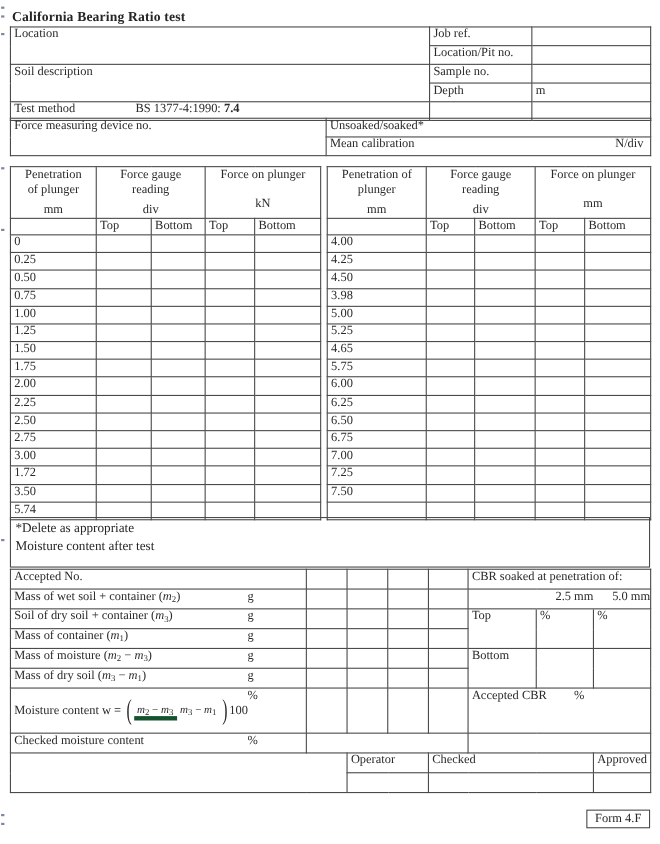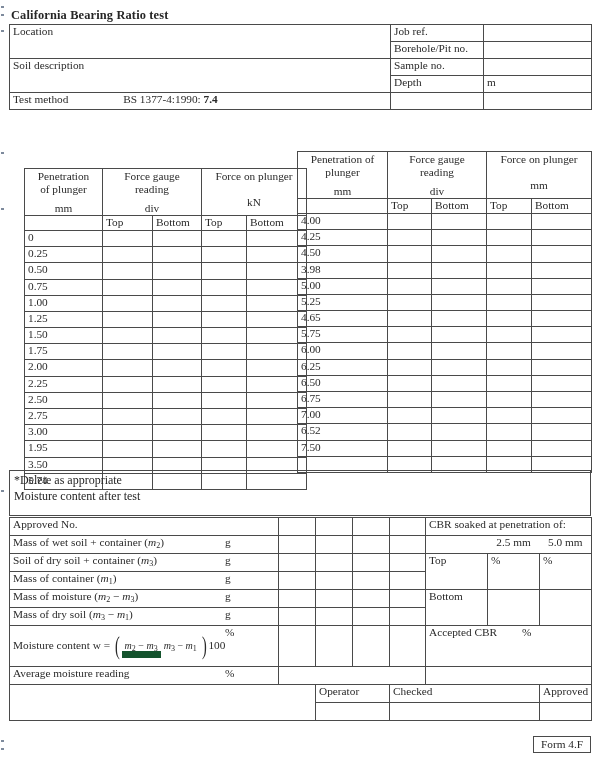--- a/index.html
+++ b/index.html
@@ -29,21 +29,21 @@
     color: #2a2a2a;
   }
   td {
     border: 1px solid #4a4a4a;
     padding: 0 0 0 3px;
     vertical-align: top;
     line-height: 1.15;
     white-space: nowrap;
     overflow: visible;
   }
-  .c { text-align: center; padding-left: 0; }
+  .c { text-align: right; padding-left: 0; }
   .vmid { vertical-align: middle; }
 
   
   .doc-title {
     position: absolute;
     left: 11px; top: 8px;
     font-size: 12.4px;
     font-weight: bold;
     letter-spacing: .15px;
   }
@@ -55,21 +55,21 @@
     width: 582px;
   }
   .header-block td { height: 16px; }
 
   
   .pen-wrap {
     position: absolute;
     left: 9px; top: 151px;
     width: 584px;
   }
-  .pen-left  { position: absolute; left: 15px;   top: 0; width: 282px; margin-top: 17px; }
+  .pen-left  { position: absolute; left: 0px;   top: 0; width: 282px; }
   .pen-right { position: absolute; left: 288px; top: 0; width: 294px; padding-left: 27px; }
   .pen-left td, .pen-right td { height: 15.2px; }
   .hdr-title { text-align: center; padding: 1px 0 0 0; }
   .subhdr td { height: 14px; }
 
   
   .notes-block {
     position: absolute;
     left: 9px; top: 470px;
     width: 582px;
@@ -127,21 +127,21 @@
     font-weight: 300;
     transform: scaleX(.55);
   }
   .frac {
     display: inline-block;
     vertical-align: middle;
     text-align: center;
     font-size: 10px;
     line-height: 1.05;
   }
-  .frac .num { border-bottom: 7px solid #14532d; padding: 0 3px; }
+  .frac .num { border-bottom: 4px solid #14532d; padding: 0 3px; }
   .frac .den { padding: 0 3px; }
 
   
   .form-id {
     position: absolute;
     left: 533px; top: 736px;
     width: 58px; height: 17px;
     border: 1px solid #4a4a4a;
     box-sizing: border-box;
     font-size: 11.3px;
@@ -179,21 +179,21 @@
         <col style="width:93px">
         <col style="width:108px">
     </colgroup>
     <tbody>
       <tr>
         <td rowspan="2"><span>Location</span></td>
         <td><span>Job ref.</span></td>
         <td></td>
       </tr>
       <tr>
-        <td><span>Borehole/Pit no.</span></td>
+        <td><span>Location/Pit no.</span></td>
         <td></td>
       </tr>
       <tr>
         <td rowspan="2"><span>Soil description</span></td>
         <td><span>Sample no.</span></td>
         <td></td>
       </tr>
       <tr>
         <td><span>Depth</span></td>
         <td><span>m</span></td>
@@ -203,20 +203,38 @@
           <span>Test method</span>
           <span style="display:inline-block;width:52px"></span><span>BS 1377-4:1990:</span>
           <b>7.4</b>
         </td>
         <td></td>
         <td></td>
       </tr>
     </tbody>
   </table>
 
+  <table class="header-block" style="top:107px">
+    <colgroup>
+        <col style="width:287px">
+        <col style="width:295px">
+      </colgroup>
+    <tbody>
+      <tr>
+        <td rowspan="2"><span>Force measuring device no.</span></td>
+        <td><span>Unsoaked/soaked*</span></td>
+      </tr>
+      <tr>
+        <td style="position:relative">
+          <span>Mean calibration</span>
+          <span style="position:absolute;right:6px;top:0">N/div</span>
+        </td>
+      </tr>
+    </tbody>
+  </table>
 
   <div class="pen-wrap">
 
     <table class="pen-left">
       <colgroup>
         <col style="width:78px">
           <col style="width:50px">
           <col style="width:49px">
           <col style="width:45px">
           <col style="width:60px">
@@ -336,21 +354,21 @@
             <td></td>
           </tr>
           <tr>
             <td>3.00</td>
             <td></td>
             <td></td>
             <td></td>
             <td></td>
           </tr>
           <tr>
-            <td>1.95</td>
+            <td>1.72</td>
             <td></td>
             <td></td>
             <td></td>
             <td></td>
           </tr>
           <tr>
             <td>3.50</td>
             <td></td>
             <td></td>
             <td></td>
@@ -489,21 +507,21 @@
             <td></td>
           </tr>
           <tr>
             <td>7.00</td>
             <td></td>
             <td></td>
             <td></td>
             <td></td>
           </tr>
           <tr>
-            <td>6.52</td>
+            <td>7.25</td>
             <td></td>
             <td></td>
             <td></td>
             <td></td>
           </tr>
           <tr>
             <td>7.50</td>
             <td></td>
             <td></td>
             <td></td>
@@ -533,21 +551,21 @@
       <col style="width:37px">
         <col style="width:36px">
       <col style="width:62px">
         <col style="width:52px">
         <col style="width:52px">
     </colgroup>
     <tbody>
 
       <tr>
         <td class="lbl">
-          <span>Approved No.</span>
+          <span>Accepted No.</span>
         </td>
         <td></td>
         <td></td>
         <td></td>
         <td></td>
         <td colspan="3">
           <span>CBR soaked at penetration of:</span>
         </td>
       </tr>
 
@@ -628,21 +646,21 @@
         <td></td>
         <td></td>
         <td colspan="3" style="height:40px">
           <span>Accepted CBR</span>
           <span style="display:inline-block;width:22px"></span><span>%</span>
         </td>
       </tr>
 
       <tr>
         <td class="lbl">
-          <span>Average moisture reading</span>
+          <span>Checked moisture content</span>
           <span class="unit-pc">%</span>
         </td>
         <td colspan="4"></td>
         <td colspan="3"></td>
       </tr>
 
       <tr>
         <td rowspan="2" colspan="2"></td>
         <td colspan="2"><span>Operator</span></td>
         <td colspan="3"><span>Checked</span></td>

